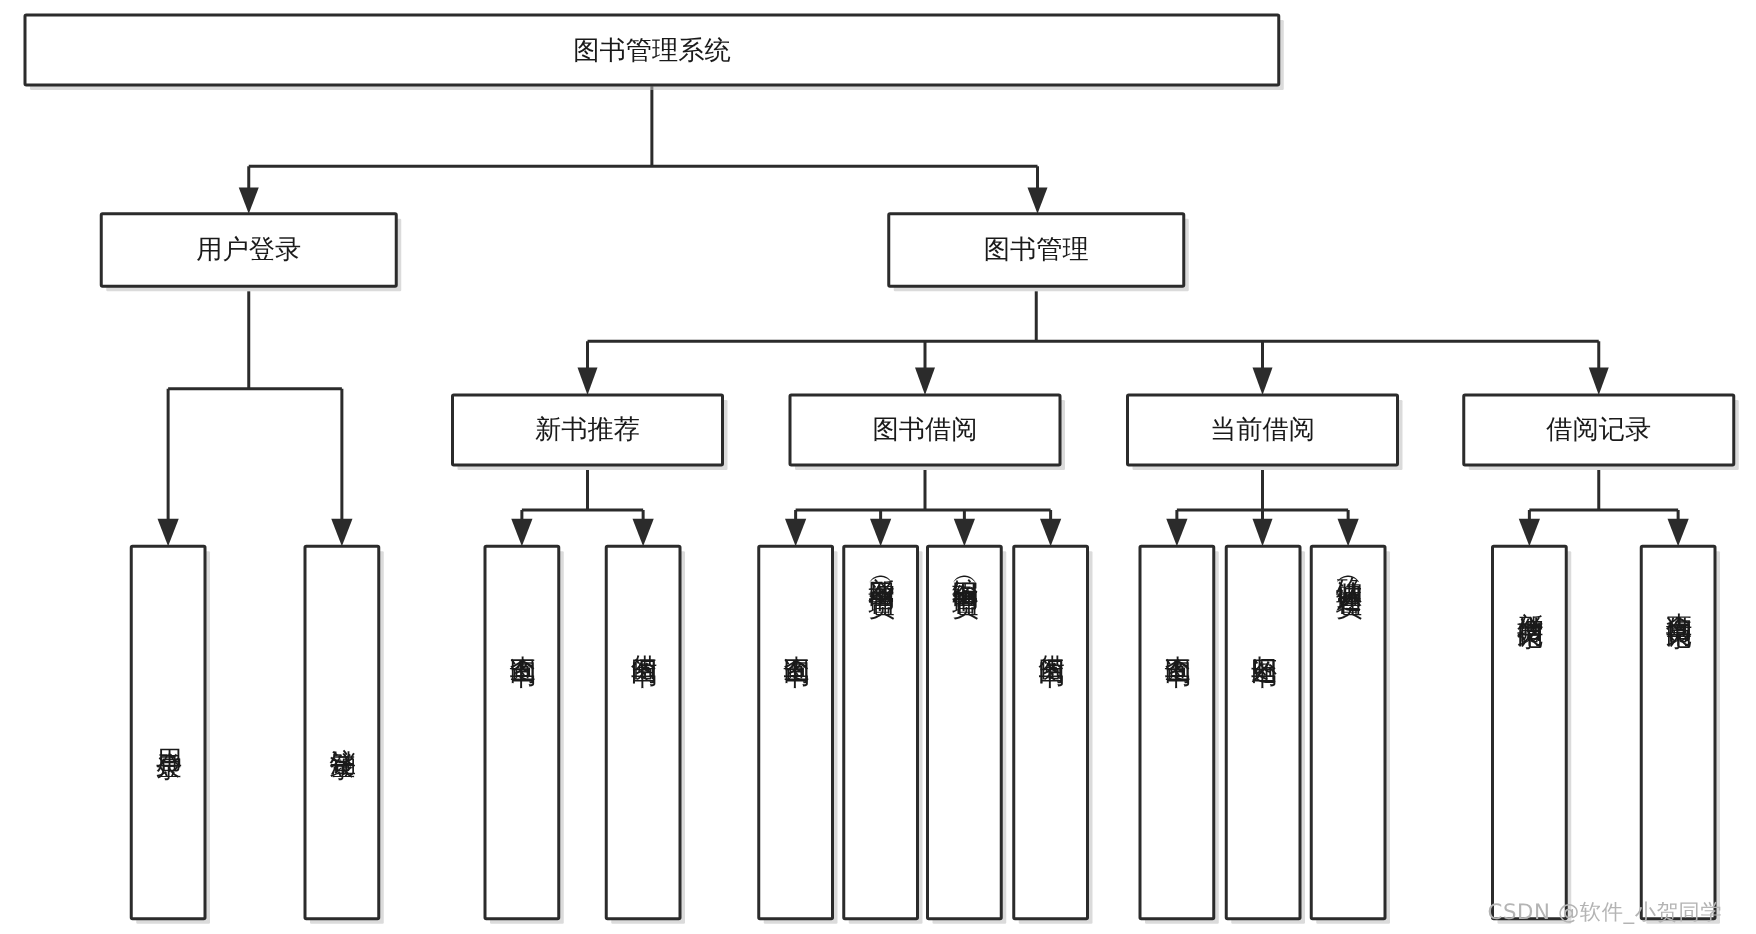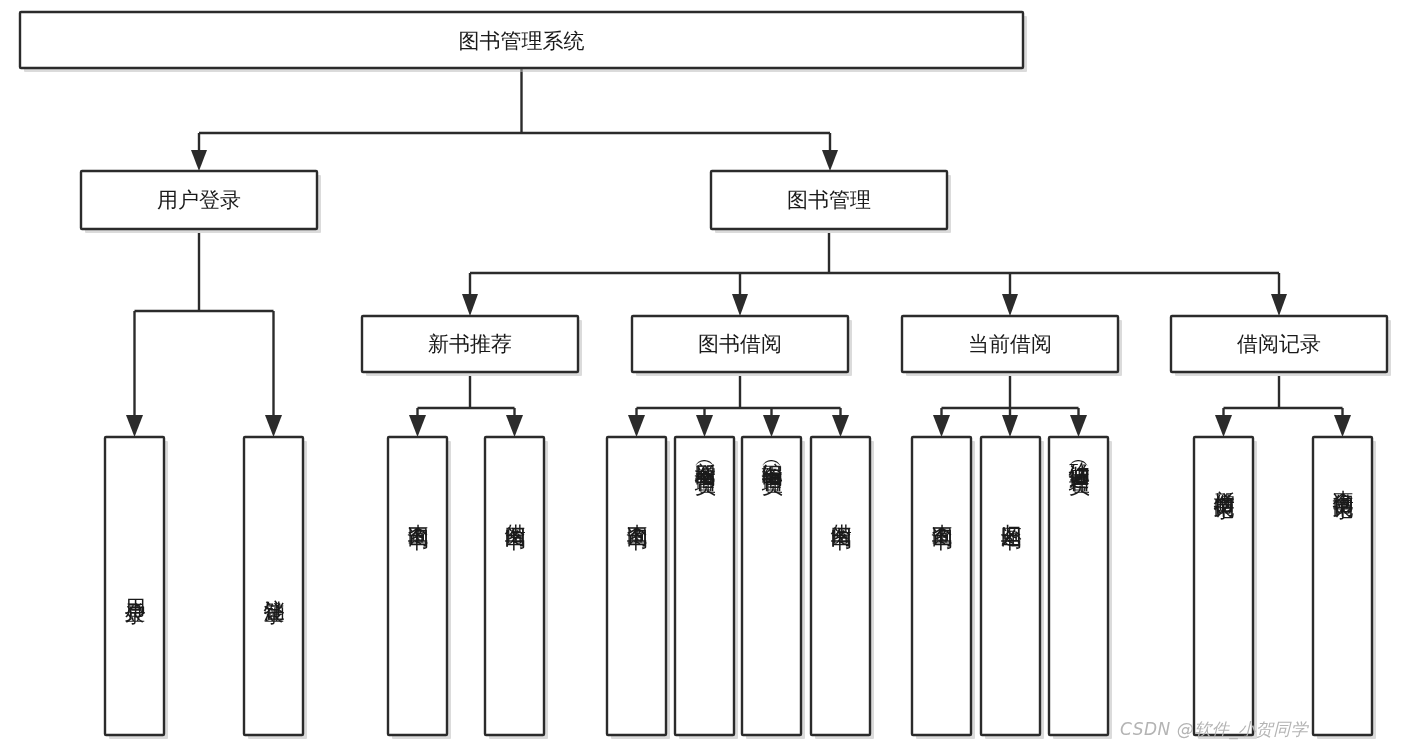--- a/index.html
+++ b/index.html
@@ -294,15 +294,15 @@
   </div>
 
   <div class="leaf-label-wrap" style="left:1194px; top:437px; width:59px; height:298px; padding-top:36px;">
     <div class="leaf-label">新增借阅记录</div>
   </div>
 
   <div class="leaf-label-wrap" style="left:1313px; top:437px; width:59px; height:298px; padding-top:36px;">
     <div class="leaf-label">查询借阅记录</div>
   </div>
 
-  <div class="watermark" style="left:1120px; top:718px;font-style:italic;">CSDN @软件_小贺同学</div>
+  <div class="watermark" style="left:1190px; top:718px;">CSDN @软件_小贺同学</div>
 
 </div>
 
 </body></html>

